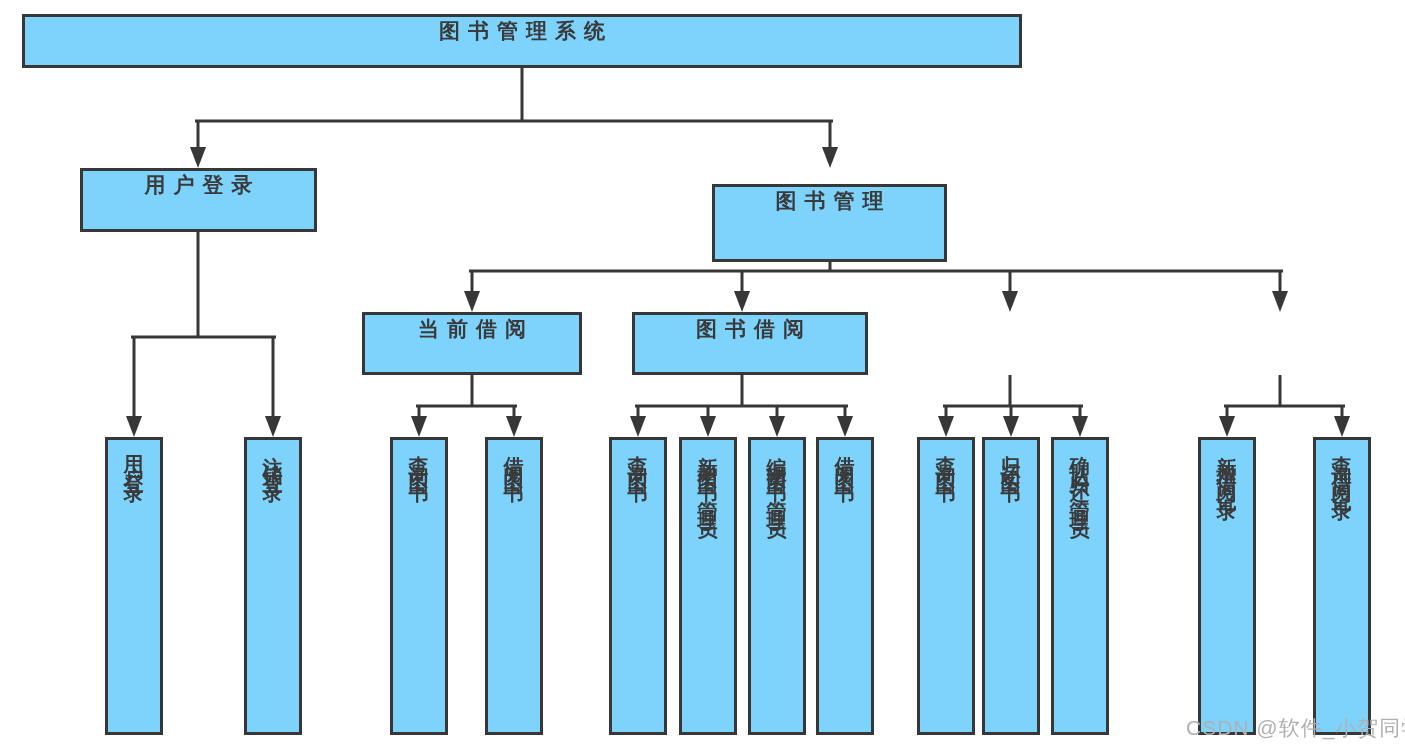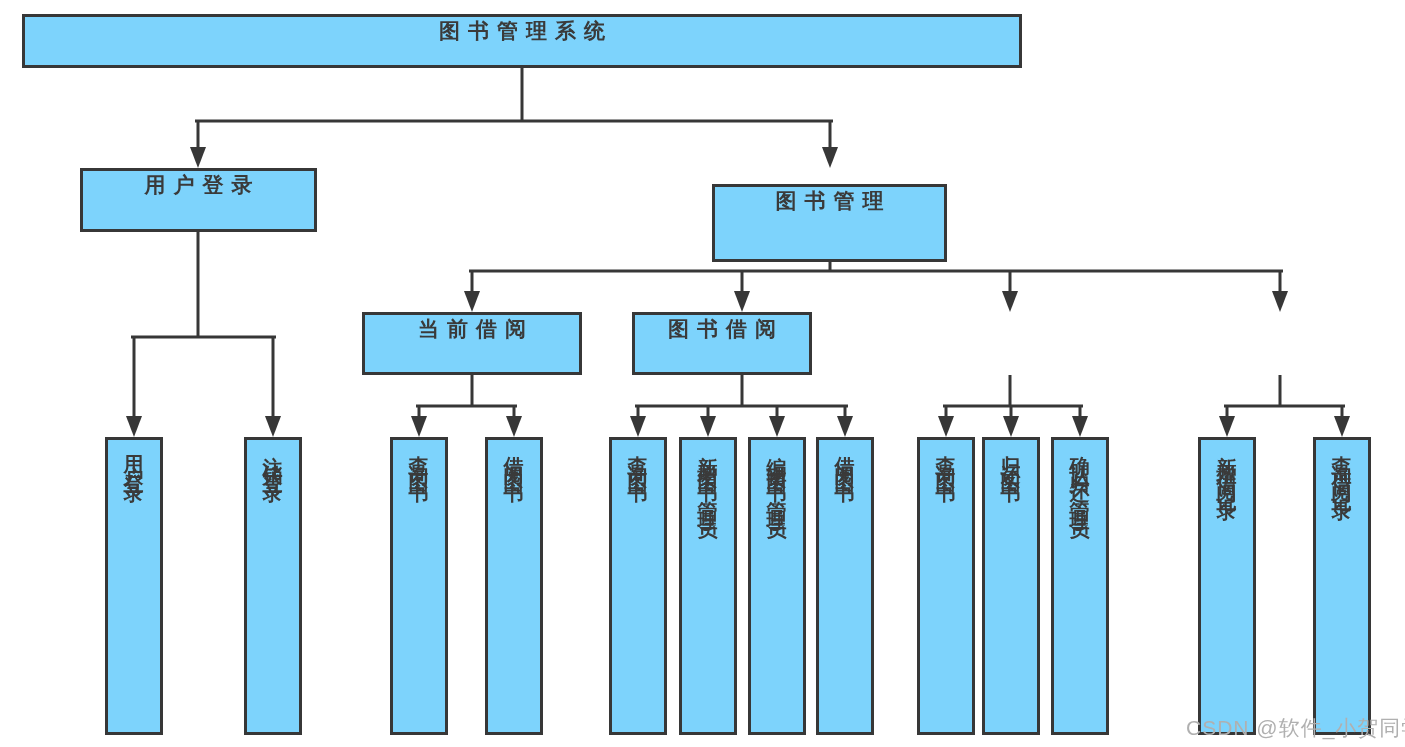--- a/index.html
+++ b/index.html
@@ -132,21 +132,21 @@
   <div class="node h" style="left:80px; top:168px; width:237px; height:64px;">
     <span class="lbl">用户登录</span>
   </div>
   <div class="node h" style="left:712px; top:184px; width:235px; height:78px;">
     <span class="lbl">图书管理</span>
   </div>
 
   <div class="node h" style="left:362px; top:312px; width:220px; height:63px;">
     <span class="lbl">当前借阅</span>
   </div>
-  <div class="node h" style="left:632px; top:312px; width:180px; height:63px;">
+  <div class="node h" style="left:632px; top:312px; width:236px; height:63px;">
     <span class="lbl">图书借阅</span>
   </div>
 
   <div class="node v" style="left:105px; top:437px; width:58px; height:298px;">
     <span class="lbl">用户登录</span>
   </div>
   <div class="node v" style="left:244px; top:437px; width:58px; height:298px;">
     <span class="lbl">注销登录</span>
   </div>
 

